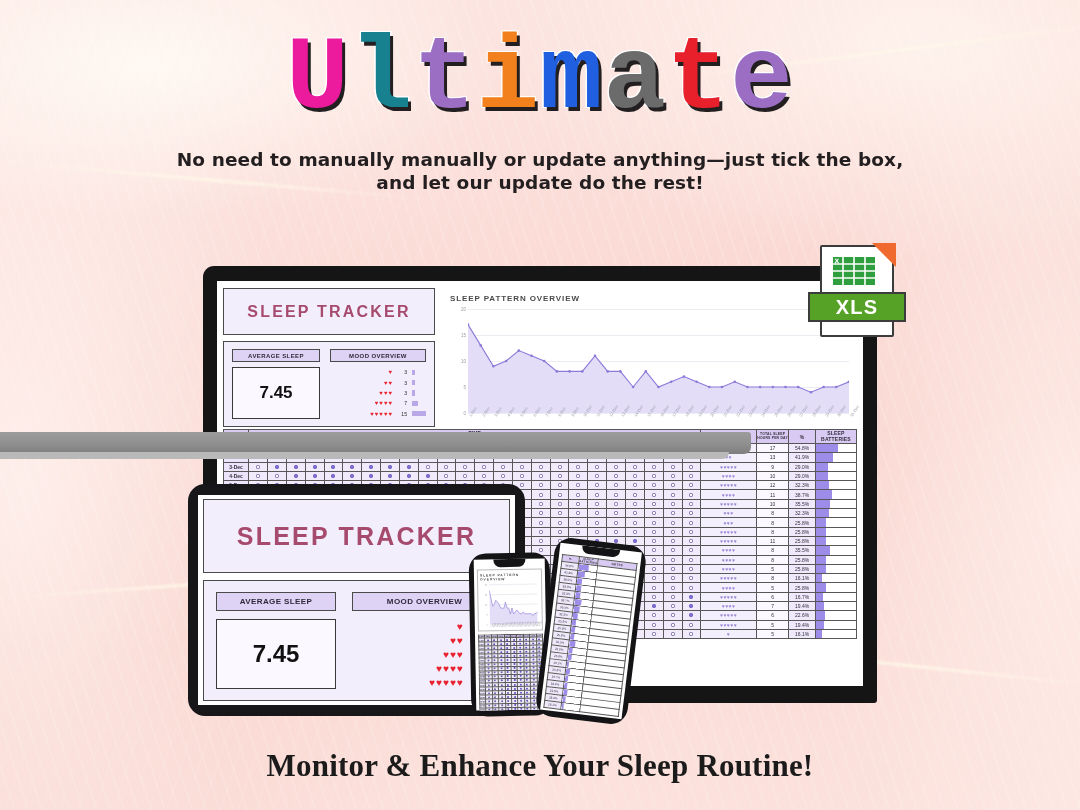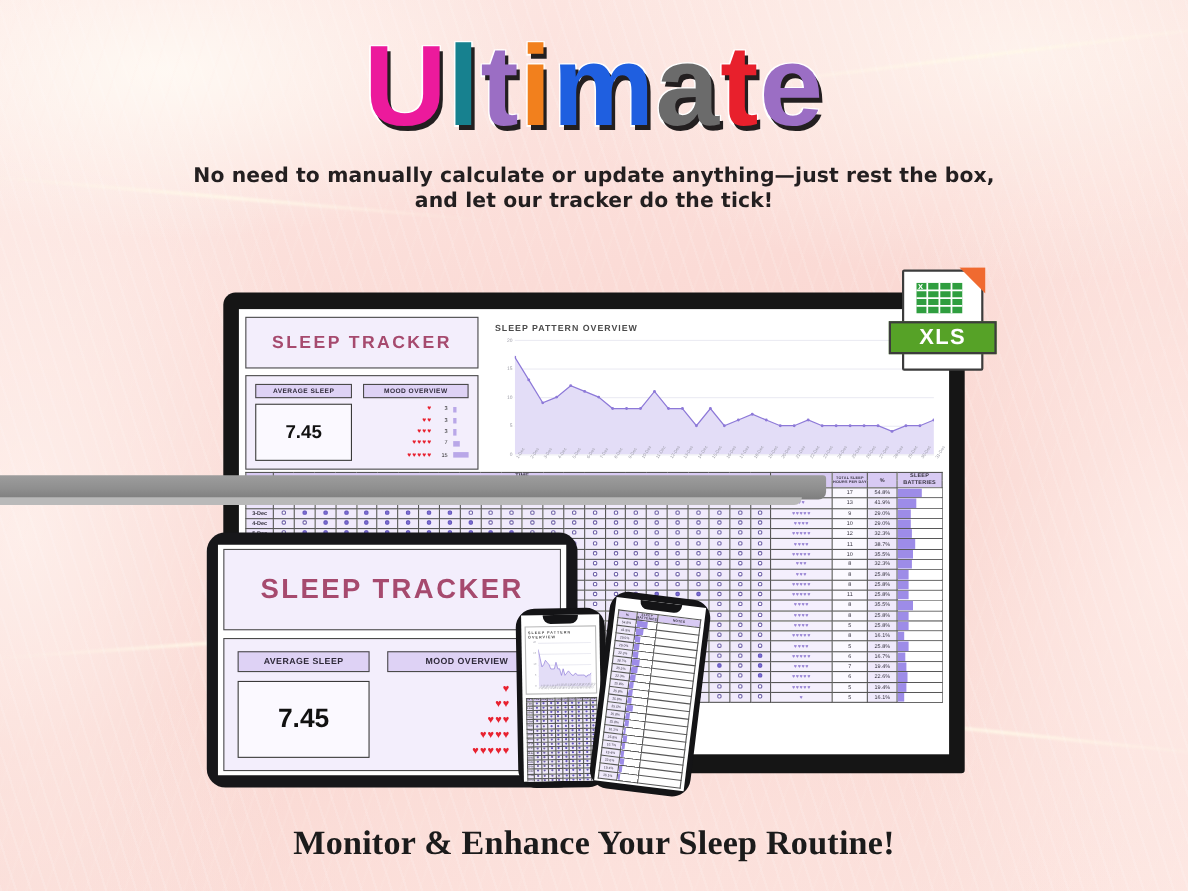--- a/index.html
+++ b/index.html
@@ -29,21 +29,21 @@
   }
   .vein {
     position:absolute; height:3px; border-radius:50%;
     background: linear-gradient(90deg, rgba(255,255,255,0), rgba(255,248,232,.95), rgba(255,255,255,0));
     filter: blur(1.2px);
   }
 
   
   #title-block { position:absolute; top:26px; left:0; width:100%; text-align:center; z-index:6; }
   #main-title {
-    font-family: Liberation Sans, sans-serif;
+    font-family: Liberation Mono, monospace;
     font-weight: 700; font-size: 104px; line-height: 1.02;
     letter-spacing: 1px;
   }
   #main-title span {
     display:inline-block;
     text-shadow: 3px 4px 0 #231f20, -1.2px -1.2px 0 #fff, 1.2px -1.2px 0 #fff, -1.2px 1.2px 0 #fff;
   }
   #sub-title {
     font-family: "DejaVu Sans", sans-serif;
     font-weight: 700; font-size: 47px; line-height: 1.05; margin-top: 2px;
@@ -175,22 +175,22 @@
 <div id="bg">
   <div class="vein" style="left:-4%; top:22%; width:46%; transform:rotate(5deg);"></div>
   <div class="vein" style="left:58%; top:6%;  width:50%; transform:rotate(-7deg);"></div>
   <div class="vein" style="left:-2%; top:72%; width:40%; transform:rotate(-4deg);"></div>
   <div class="vein" style="left:62%; top:82%; width:44%; transform:rotate(6deg);"></div>
 </div>
 
 <div id="title-block">
   <div id="main-title"><span style="color: rgb(236, 26, 156);">U</span><span style="color: rgb(23, 129, 143);">l</span><span style="color: rgb(155, 110, 196);">t</span><span style="color: rgb(242, 128, 29);">i</span><span style="color: rgb(31, 95, 224);">m</span><span style="color: rgb(107, 107, 107);">a</span><span style="color: rgb(232, 32, 44);">t</span><span style="color: rgb(155, 110, 196);">e</span></div>
   <div id="tagline">
-    <div>No need to manually calculate or update anything—just rest the box,</div>
-    <div>and let our tracker do the tick!</div>
+    <div>No need to manually manually or update anything—just tick the box,</div>
+    <div>and let our update do the rest!</div>
   </div>
 </div>
 
 <div id="laptop">
   <div id="laptop-bezel">
     <div id="laptop-screen">
       <div class="sheet">
 
         <div style="display:flex; height:146px; padding:7px 6px 0 6px; gap:7px;">
           <div style="width:212px; display:flex; flex-direction:column; gap:6px;">

